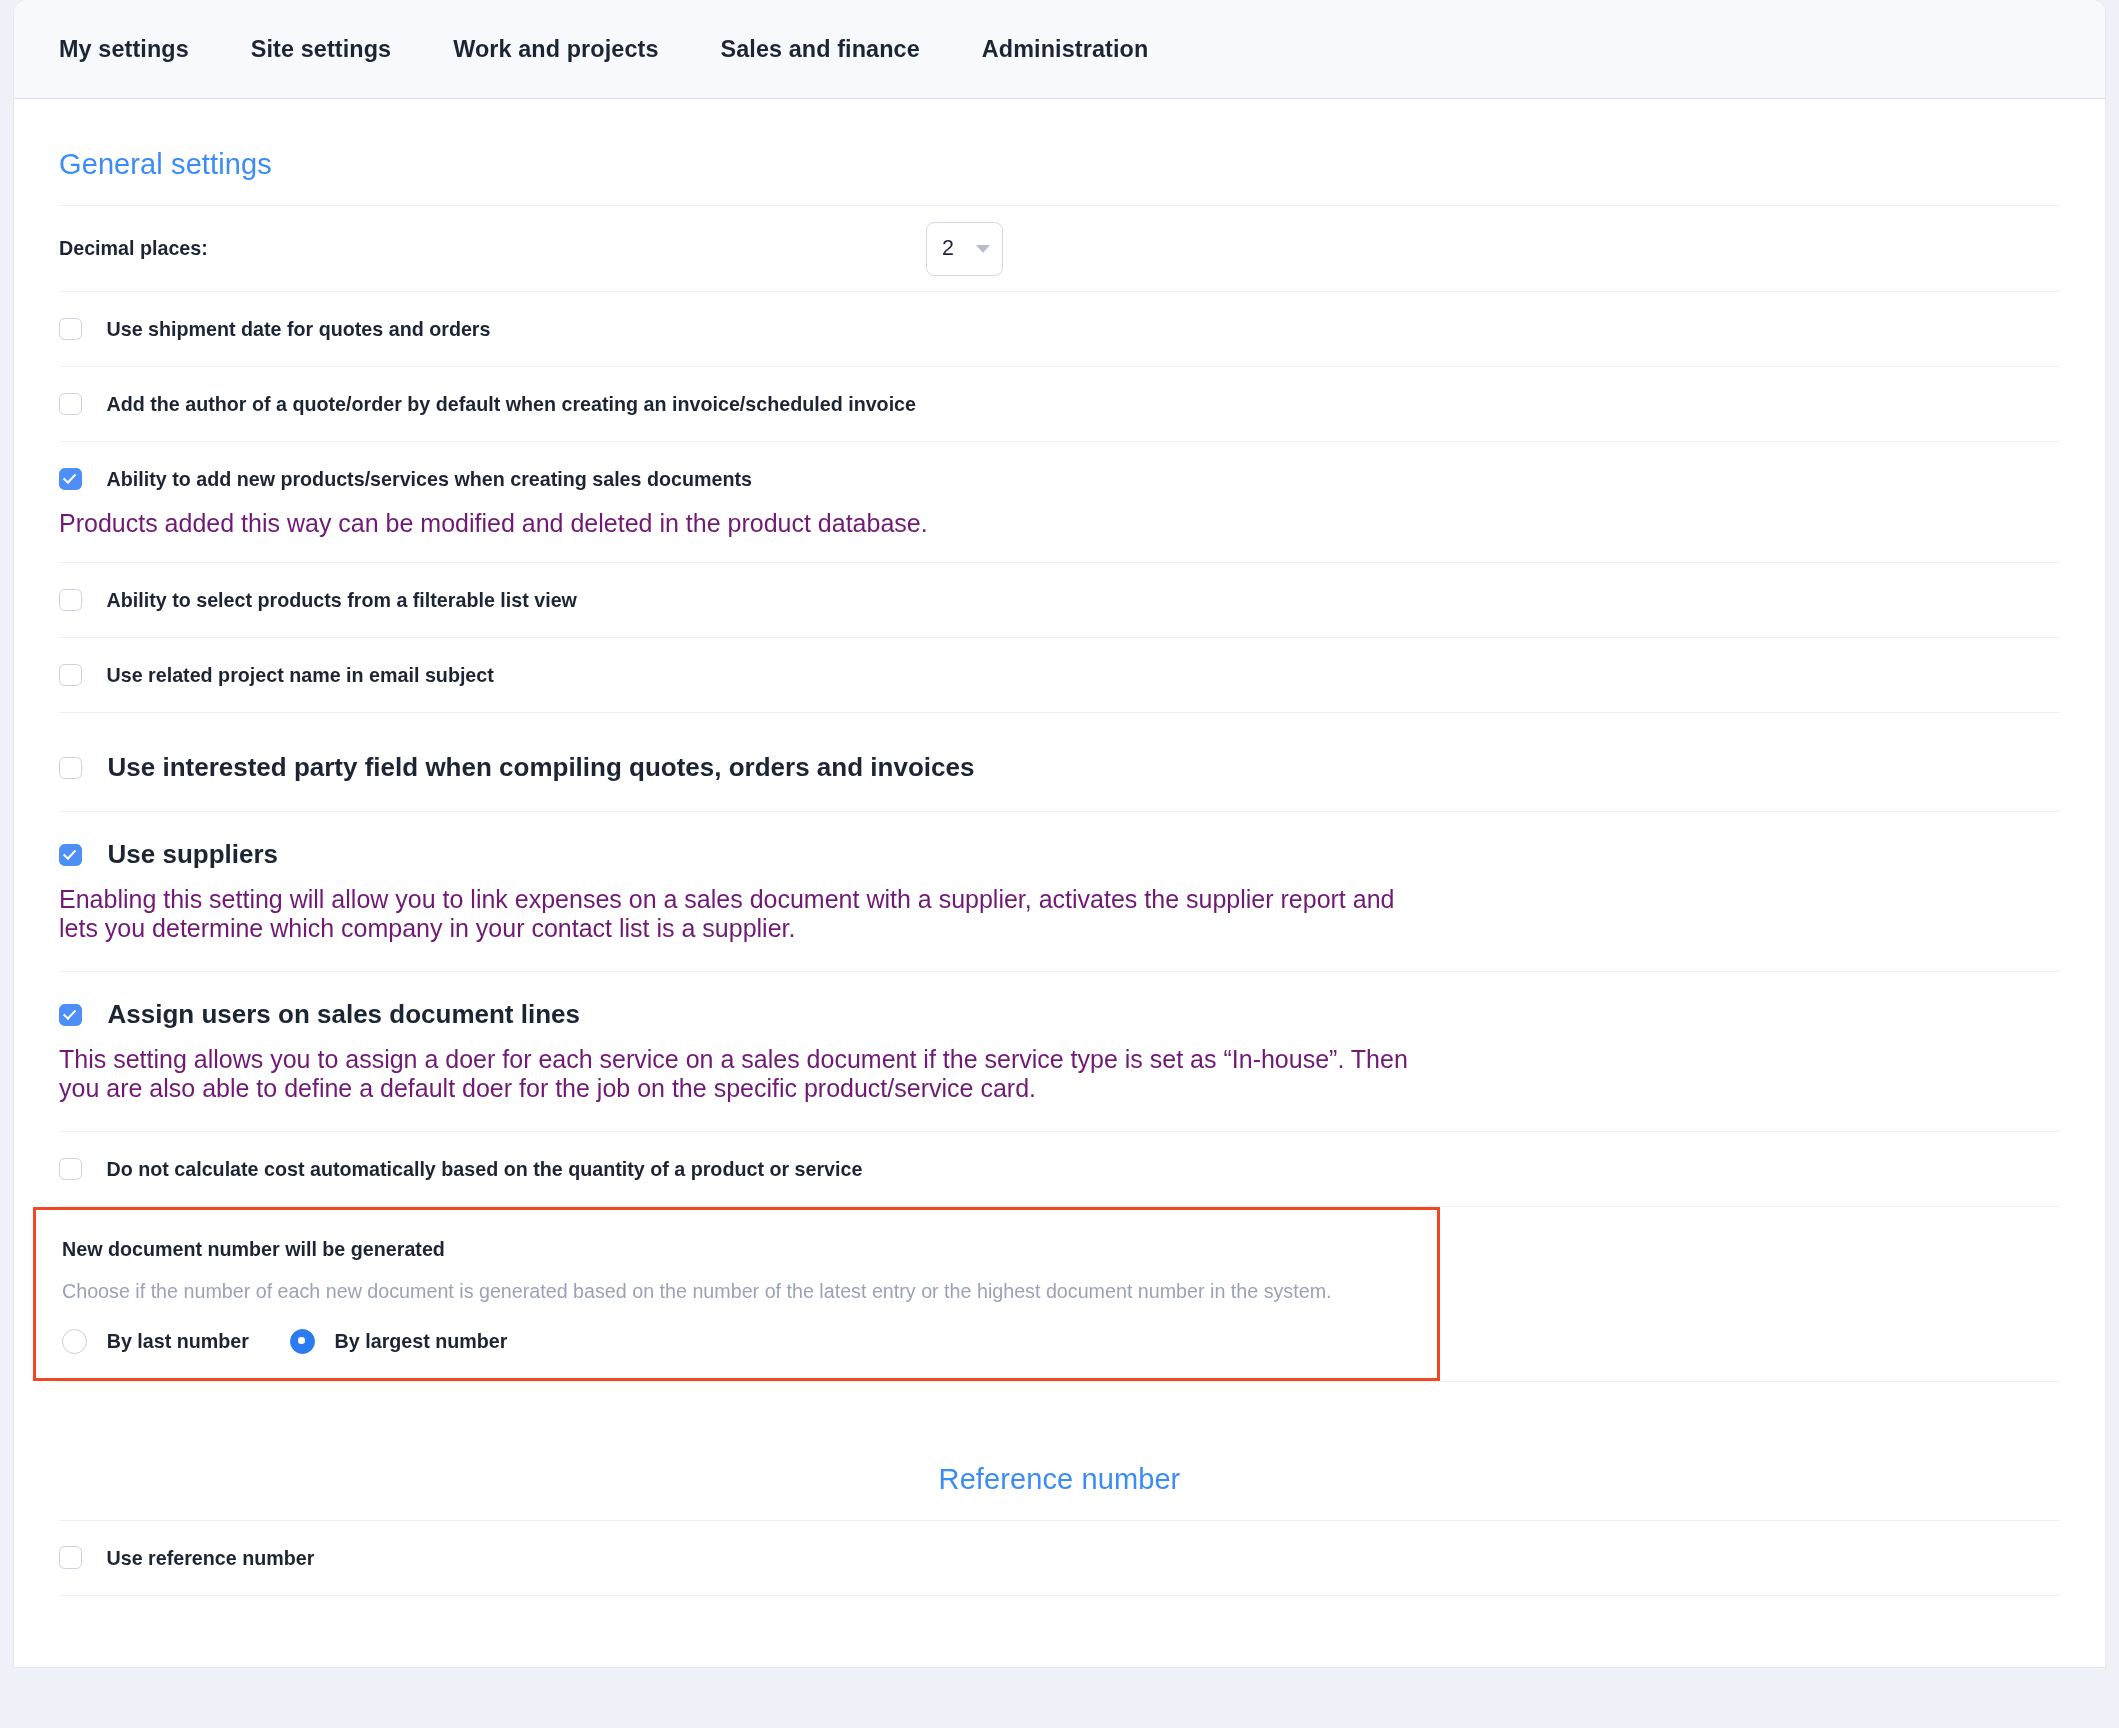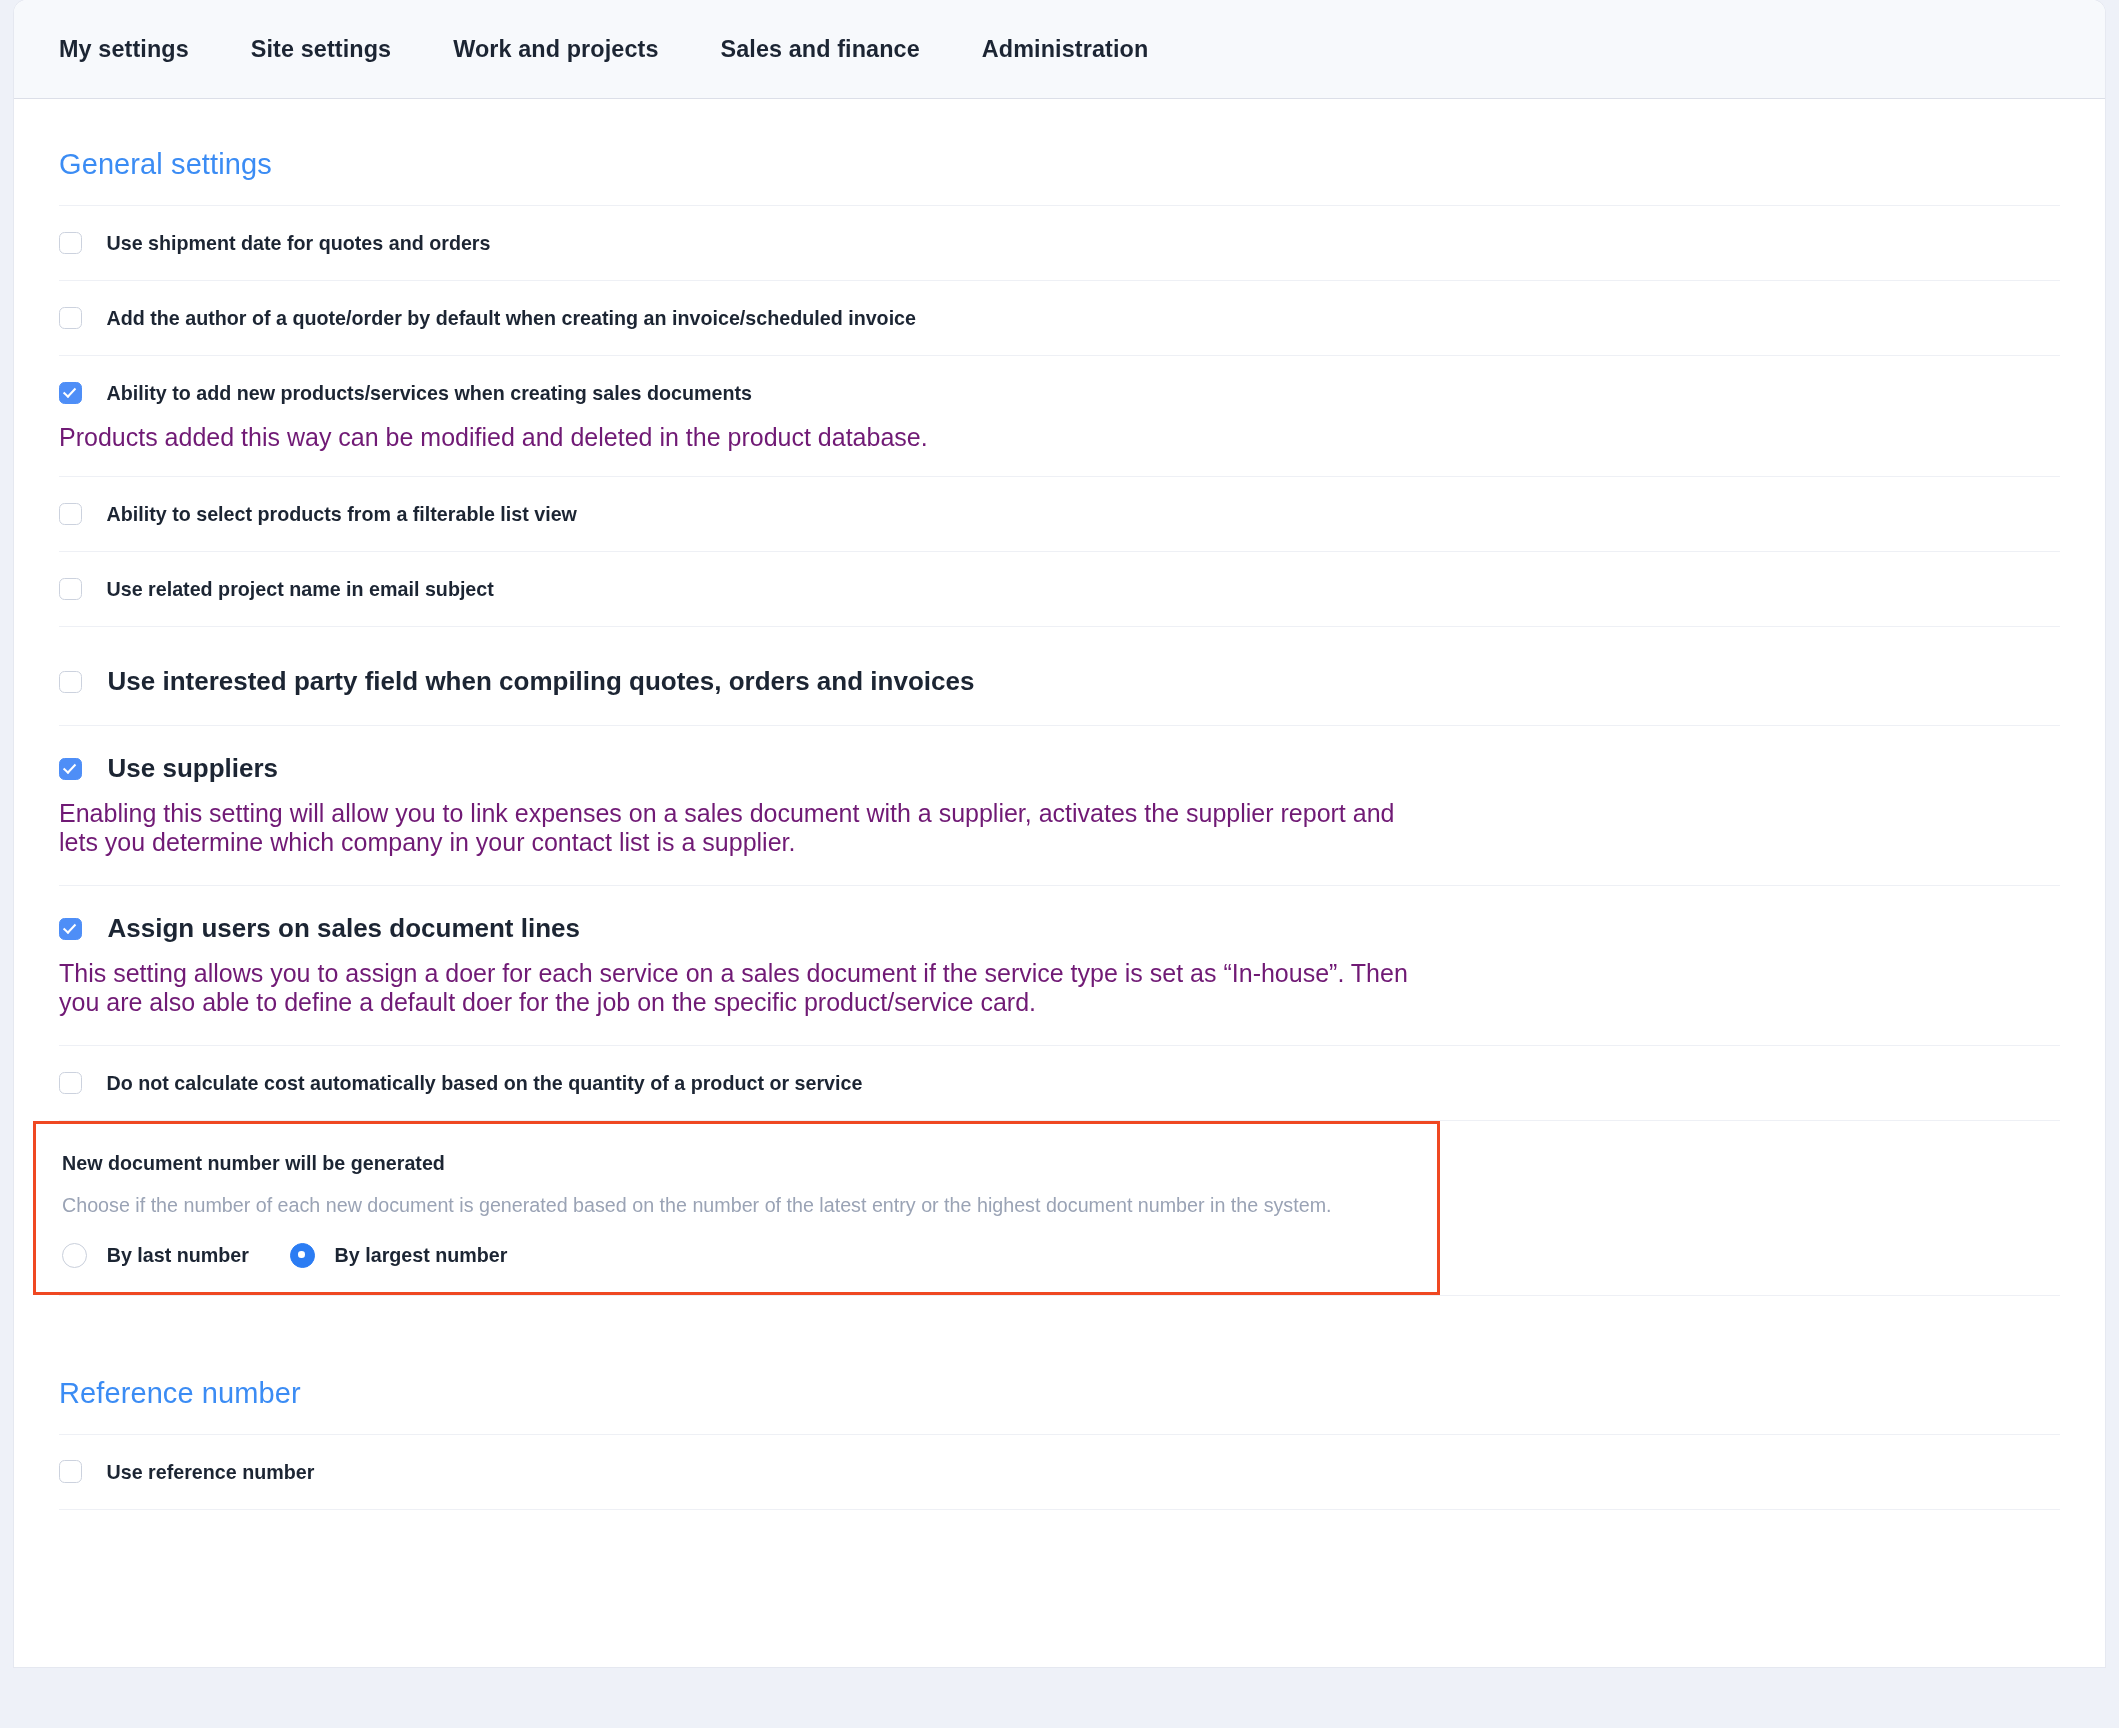--- a/index.html
+++ b/index.html
@@ -246,20 +246,27 @@
       <div class="nav-tab">Administration</div>
     </div>
 
     <div class="content">
 
 
       <div class="section-title">General settings</div>
 
       <div class="rows">
 
+        <div class="row row-decimal first">
+          <div class="decimal-label">Decimal places:</div>
+          <div class="select-box">
+            <span class="select-value">2</span>
+            <span class="caret"></span>
+          </div>
+        </div>
 
         <div class="row">
           <div class="chk-row">
             <span class="cb"></span>
             <span class="cb-label">Use shipment date for quotes and orders</span>
           </div>
         </div>
 
         <div class="row">
           <div class="chk-row">
@@ -331,21 +338,21 @@
               <span class="radio-label">By largest number</span>
             </div>
           </div>
         </div>
 
         <div class="divider-only" style="margin-top:0;"></div>
       </div>
 
       <div class="gap-block"></div>
 
-      <div class="section-title" style="margin-top:0;">Reference number</div>
+      <div class="section-title" style="margin-top:0;text-align:center;">Reference number</div>
 
       <div class="rows">
         <div class="row first">
           <div class="chk-row">
             <span class="cb"></span>
             <span class="cb-label">Use reference number</span>
           </div>
         </div>
         <div class="divider-only"></div>
       </div>

